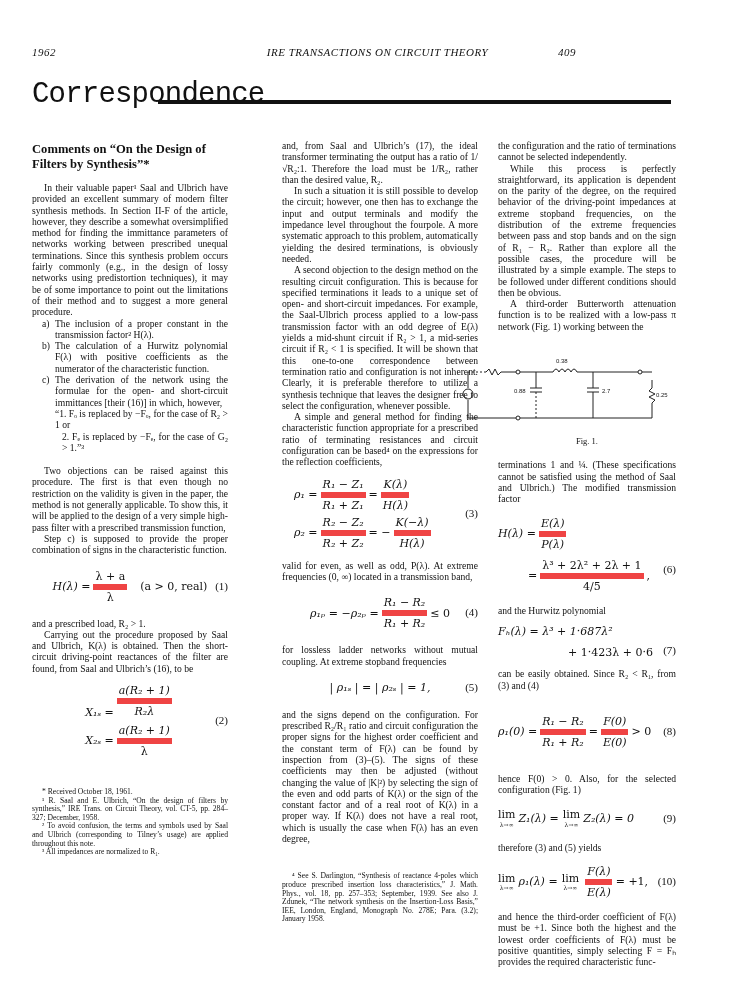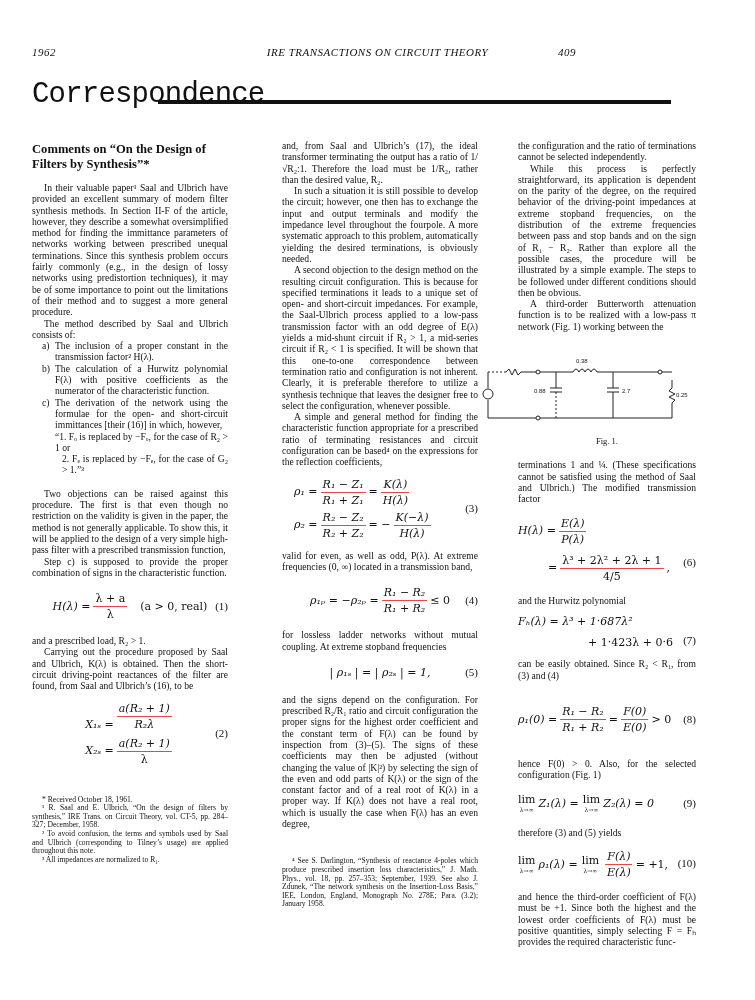--- a/index.html
+++ b/index.html
@@ -10,34 +10,34 @@
   .hdr .l { position: absolute; left: 32px; }
   .hdr .c { position: absolute; left: 0; width: 755px; text-align: center; }
   .hdr .r { position: absolute; right: 85px; }
   .section-title { position: absolute; top: 78px; left: 32px; font-family: Liberation Mono, monospace;
                    font-size: 29px; letter-spacing: -0.8px; line-height: 34px; }
   .title-rule { position: absolute; top: 100px; left: 158px; width: 513px; height: 4px; background: #111; }
   .col { position: absolute; top: 142px; font-family: "Liberation Serif", serif; font-size: 9.6px;
          line-height: 11.3px; text-align: justify; }
   .c1 { left: 32px; width: 196px; }
   .c2 { left: 282px; width: 196px; top: 140px; }
-  .c3 { left: 518px; width: 178px; top: 140px; }
+  .c3 { left: 498px; width: 178px; top: 140px; }
   .art-title { font-weight: bold; font-size: 12.6px; line-height: 15px; text-align: left; margin: 0 0 10px 0; font-family: Liberation Serif, serif; }
   p { margin: 0; text-indent: 12px; }
   p.ni { text-indent: 0; }
   .list { margin: 0 0 0 10px; }
   .list .li { display: flex; }
   .list .li .k { width: 13px; flex: none; }
   .list .li .t { flex: 1; text-align: justify; }
   .quote { margin-left: 13px; }
   .eq { display: flex; align-items: center; justify-content: center; position: relative;
         font-family: "DejaVu Serif", serif; font-size: 11px; margin: 10px 0; min-height: 26px; }
   .eq .num { position: absolute; right: 0; top: 50%; transform: translateY(-50%); font-family: "Liberation Serif", serif; font-size: 11px; }
   .frac { display: inline-flex; flex-direction: column; align-items: center; vertical-align: middle; margin: 0 3px; }
-  .frac .n { border-bottom: 1px solid #ef4444; padding: 0 2px 1px; line-height: 13px; }
+  .frac .n { border-bottom: 6px solid #ef4444; padding: 0 2px 1px; line-height: 13px; }
   .frac .d { padding: 1px 2px 0; line-height: 13px; }
   .it { font-style: italic; }
   .fn { font-size: 7.6px; line-height: 8.6px; text-align: justify; }
   .fn p { text-indent: 10px; }
   .fig { position: relative; width: 200px; height: 82px; margin: 18px 0 0 -40px; }
   .fig-cap { text-align: center; font-size: 8.5px; margin: 4px 0 12px 0; }
   .lim { display: inline-flex; flex-direction: column; align-items: center; vertical-align: middle; margin-right: 3px; }
   .lim .sub { font-size: 6px; line-height: 7px; }
 </style>
 </head>
@@ -48,21 +48,20 @@
   <span class="c">IRE TRANSACTIONS ON CIRCUIT THEORY</span>
   <span class="r">409</span>
 </div>
 
 <div class="section-title">Correspondence</div>
 <div class="title-rule"></div>
 
 <div class="col c1">
   <div class="art-title">Comments on “On the Design of Filters by Synthesis”*</div>
   <p>In their valuable paper¹ Saal and Ulbrich have provided an excellent summary of modern filter synthesis methods. In Section II-F of the article, however, they describe a somewhat oversimplified method for finding the immittance parameters of networks working between prescribed unequal terminations. Since this synthesis problem occurs fairly commonly (e.g., in the design of lossy networks using predistortion techniques), it may be of some importance to point out the limitations of their method and to suggest a more general procedure.</p>
-  <p>The method described by Saal and Ulbrich consists of:</p>
   <div class="list">
     <div class="li">
       <span class="k">a)</span>
       <span class="t">The inclusion of a proper constant in the transmission factor² H(λ).</span>
     </div>
     <div class="li">
       <span class="k">b)</span>
       <span class="t">The calculation of a Hurwitz polynomial F(λ) with positive coefficients as the numerator of the characteristic function.</span>
     </div>
     <div class="li">

